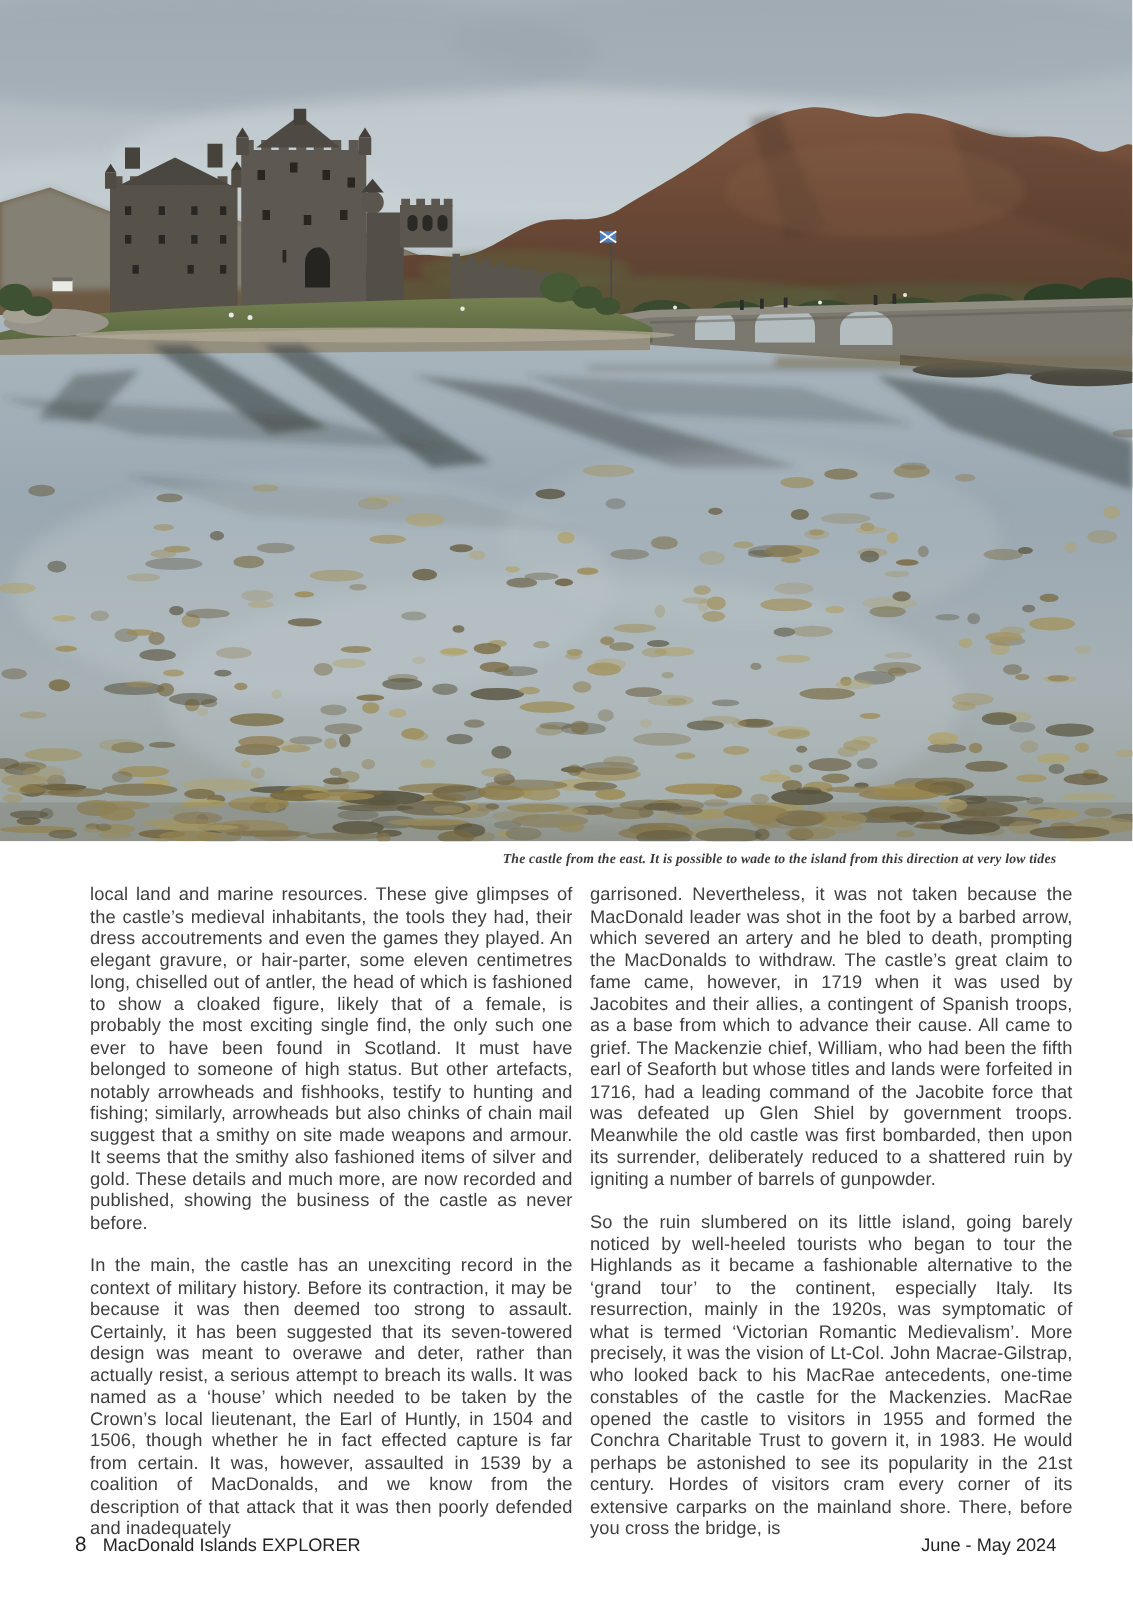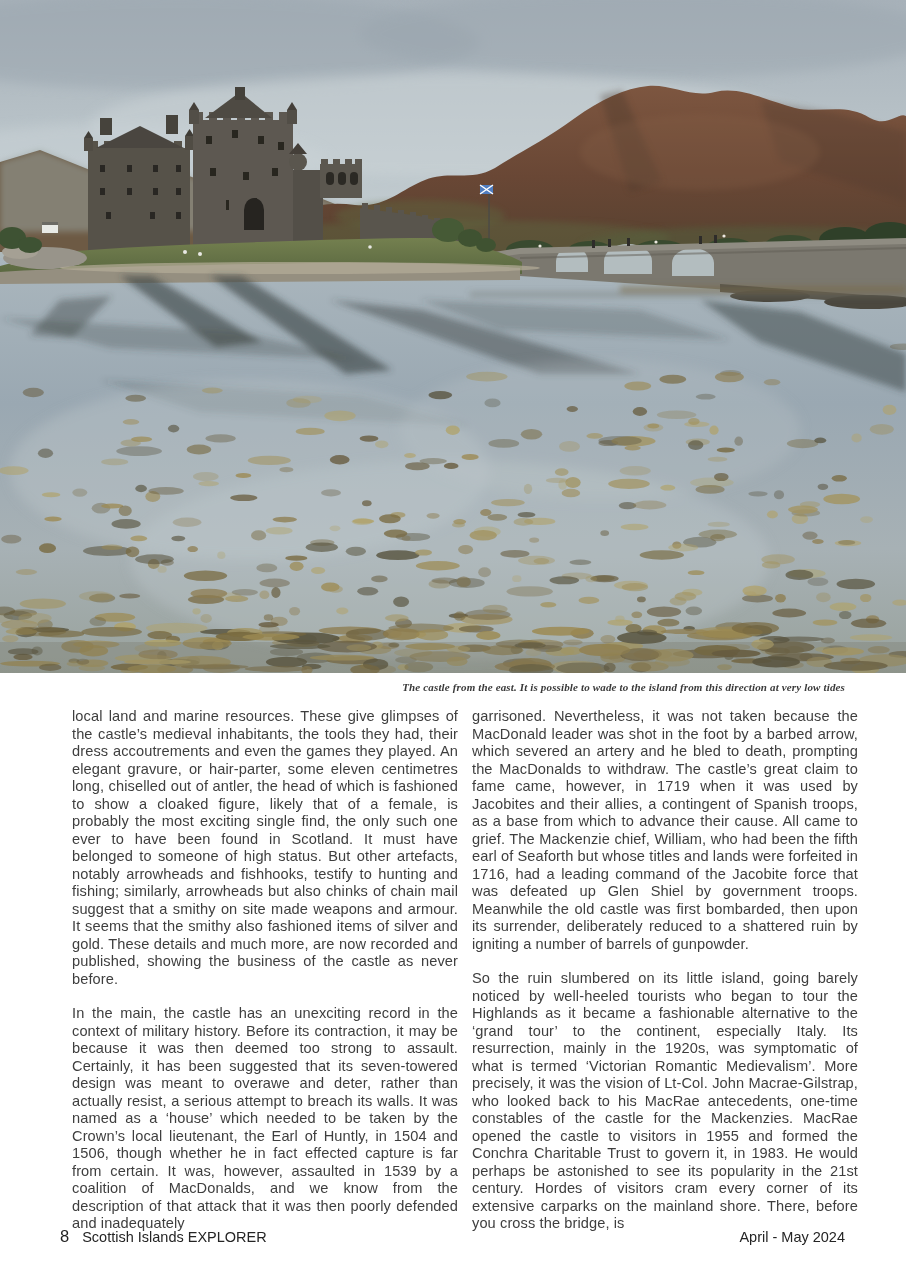--- a/index.html
+++ b/index.html
@@ -717,18 +717,18 @@
     </div>
     <div class="col">
       <p>garrisoned. Nevertheless, it was not taken because the MacDonald leader was shot in the foot by a barbed arrow, which severed an artery and he bled to death, prompting the MacDonalds to withdraw. The castle’s great claim to fame came, however, in 1719 when it was used by Jacobites and their allies, a contingent of Spanish troops, as a base from which to advance their cause. All came to grief. The Mackenzie chief, William, who had been the fifth earl of Seaforth but whose titles and lands were forfeited in 1716, had a leading command of the Jacobite force that was defeated up Glen Shiel by government troops. Meanwhile the old castle was first bombarded, then upon its surrender, deliberately reduced to a shattered ruin by igniting a number of barrels of gunpowder.</p>
       <p>So the ruin slumbered on its little island, going barely noticed by well-heeled tourists who began to tour the Highlands as it became a fashionable alternative to the ‘grand tour’ to the continent, especially Italy. Its resurrection, mainly in the 1920s, was symptomatic of what is termed ‘Victorian Romantic Medievalism’. More precisely, it was the vision of Lt-Col. John Macrae-Gilstrap, who looked back to his MacRae antecedents, one-time constables of the castle for the Mackenzies. MacRae opened the castle to visitors in 1955 and formed the Conchra Charitable Trust to govern it, in 1983. He would perhaps be astonished to see its popularity in the 21st century. Hordes of visitors cram every corner of its extensive carparks on the mainland shore. There, before you cross the bridge, is</p>
     </div>
   </div>
 
   <div class="footer">
     <span class="left-group">
       <span class="pn">8</span>
-      <span>Scottish Islands EXPLORER</span>
+      <span>MacDonald Islands EXPLORER</span>
     </span>
-    <span>April - May 2024</span>
+    <span>June - May 2024</span>
   </div>
 
 </div>
 
 </body></html>

